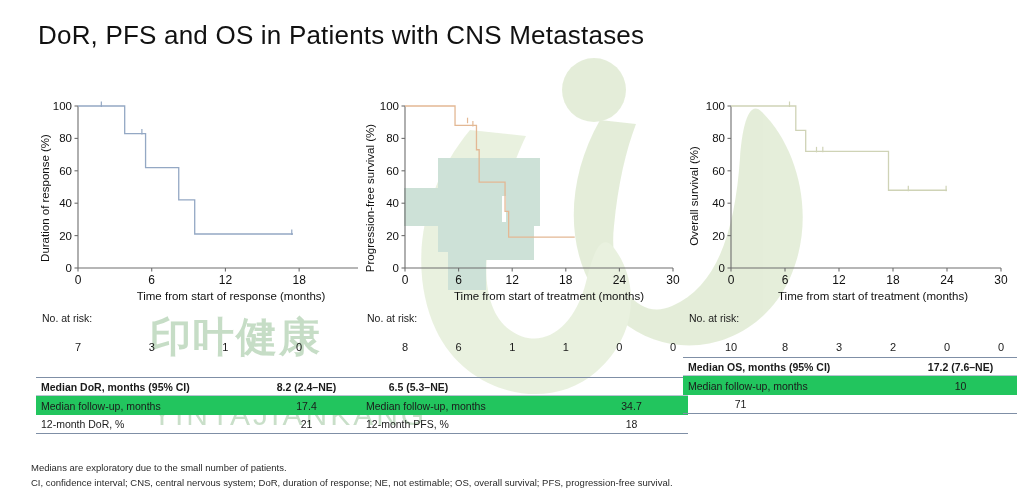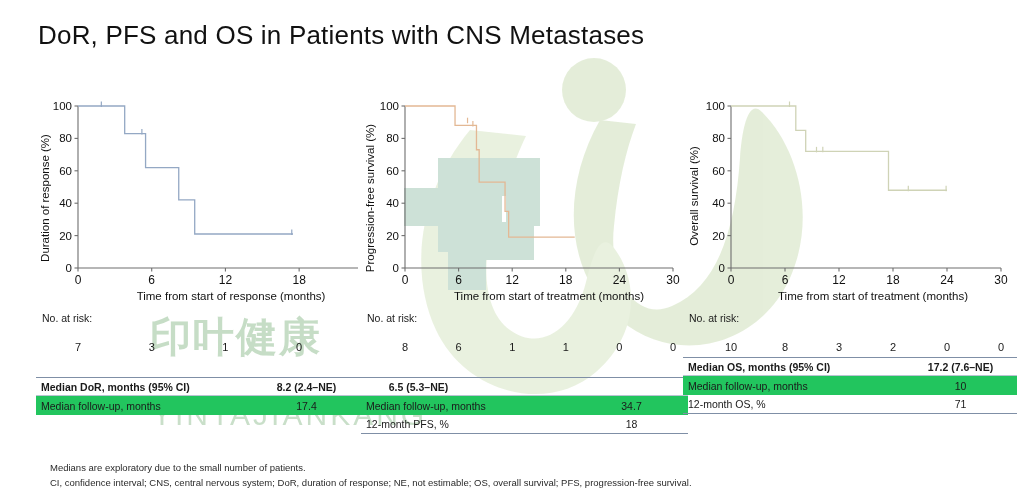--- a/index.html
+++ b/index.html
@@ -111,21 +111,21 @@
     font-weight: 700;
     border-top: 1.3px solid #7f8fa6;
     border-bottom: 1px solid #b9c4d2;
   }
   .stat-row.alt { background: #22c55e; }
   .stat-row.last { border-bottom: 1.3px solid #7f8fa6; }
 
   
   #footnotes {
     position: absolute;
-    left: 50px; top: 461px;
+    left: 31px; top: 461px;
     z-index: 5;
     font-size: 9.5px;
     color: #2a2a2a;
     line-height: 1.55;
     white-space: nowrap;
   }
 </style>
 </head>
 <body>
 
@@ -328,20 +328,24 @@
 
   <div class="stat-table" id="stat-dor">
       <div class="stat-row head">
         <div class="k">Median DoR, months (95%  CI)</div>
         <div class="v">8.2 (2.4–NE)</div>
       </div>
       <div class="stat-row alt">
         <div class="k">Median follow-up,  months</div>
         <div class="v">17.4</div>
       </div>
+      <div class="stat-row last">
+        <div class="k">12-month  DoR, %</div>
+        <div class="v">21</div>
+      </div>
     </div>
   <div class="stat-table" id="stat-pfs">
       <div class="stat-row head">
         <div class="v">6.5 (5.3–NE)</div>
       </div>
       <div class="stat-row alt">
         <div class="k">Median follow-up,  months</div>
         <div class="v">34.7</div>
       </div>
       <div class="stat-row last">
@@ -352,21 +356,20 @@
   <div class="stat-table" id="stat-os">
       <div class="stat-row head">
         <div class="k">Median OS, months (95%  CI)</div>
         <div class="v">17.2 (7.6–NE)</div>
       </div>
       <div class="stat-row alt">
         <div class="k">Median follow-up,  months</div>
         <div class="v">10</div>
       </div>
       <div class="stat-row last">
-        <div class="k">12-month  OS, %</div>
         <div class="v">71</div>
       </div>
     </div>
 
   <div id="footnotes">
     <div>Medians are exploratory due to the small number of patients.</div>
     <div>CI, confidence interval; CNS, central nervous system; DoR, duration of response; NE, not estimable; OS, overall survival;  PFS, progression-free  survival.</div>
   </div>
 
 </div>

